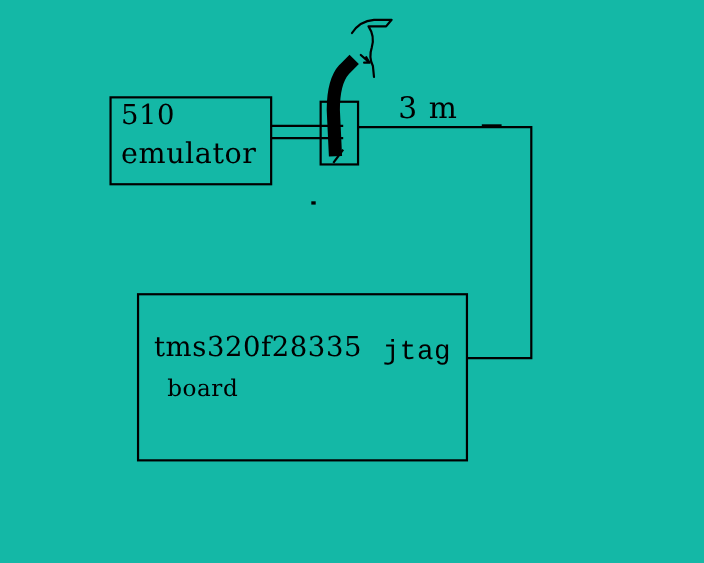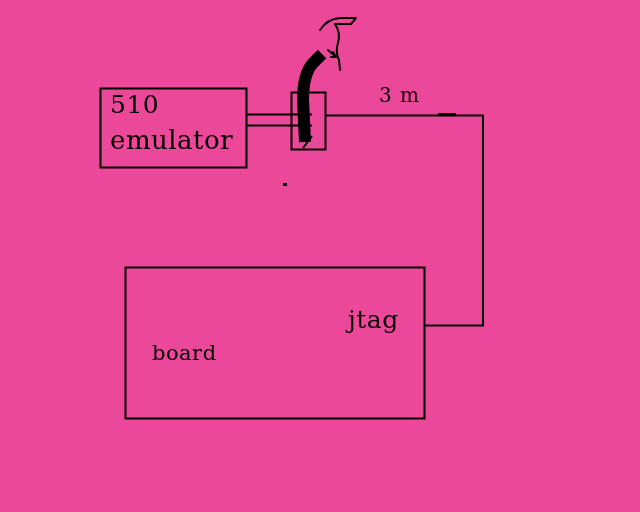--- a/index.html
+++ b/index.html
@@ -5,21 +5,21 @@
 <style>
   html, body {
     margin: 0;
     padding: 0;
     background: #ffffff;
   }
   #canvas {
     position: relative;
     width: 640px;
     height: 512px;
-    background: #ec4899;
+    background: #14b8a6;
     overflow: hidden;
     font-family: "DejaVu Serif", "Liberation Serif", serif;
   }
   #diagram-svg {
     position: absolute;
     left: 0;
     top: 0;
     width: 640px;
     height: 512px;
     display: block;
@@ -39,35 +39,35 @@
   }
   #emulator-line2 {
     left: 110px;
     top: 127px;
     font-size: 26px;
     letter-spacing: 0.5px;
   }
   #cable-length-label {
     left: 362px;
     top: 85px;
-    font-size: 20px;
+    font-size: 27px;
     letter-spacing: 1px;
-    margin-left: 17px;
   }
   #board-line1 {
     left: 140px;
     top: 303px;
     font-size: 25px;
     letter-spacing: 0.5px;
   }
   #board-jtag-label {
     left: 348px;
     top: 307px;
     font-size: 25px;
     letter-spacing: 0.5px;
+    font-family: Liberation Mono, monospace;
   }
   #board-line2 {
     left: 152px;
     top: 343px;
     font-size: 21px;
     letter-spacing: 0.5px;
   }
 </style>
 </head>
 <body>
@@ -101,18 +101,19 @@
     <rect x="125.5" y="267.5" width="299" height="151" fill="none" stroke="#000000" stroke-width="2"></rect>
 
   </svg>
 
   <div class="lbl" id="emulator-line1">510</div>
 
   <div class="lbl" id="emulator-line2">emulator</div>
 
   <div class="lbl" id="cable-length-label">3 m</div>
 
+  <div class="lbl" id="board-line1">tms320f28335</div>
 
   <div class="lbl" id="board-jtag-label">jtag</div>
 
   <div class="lbl" id="board-line2">board</div>
 
 </div>
 
 </body></html>

